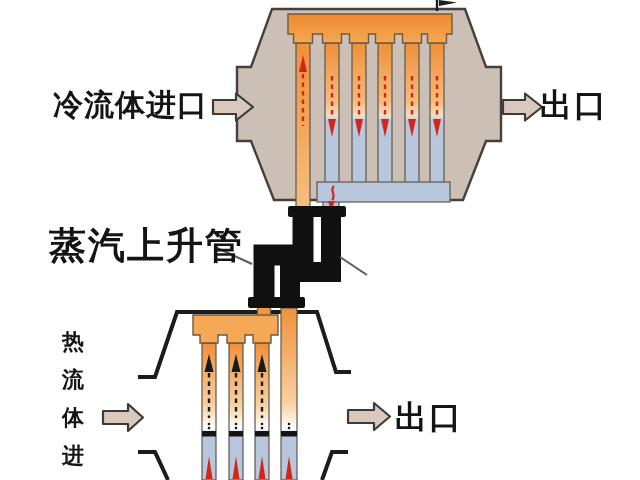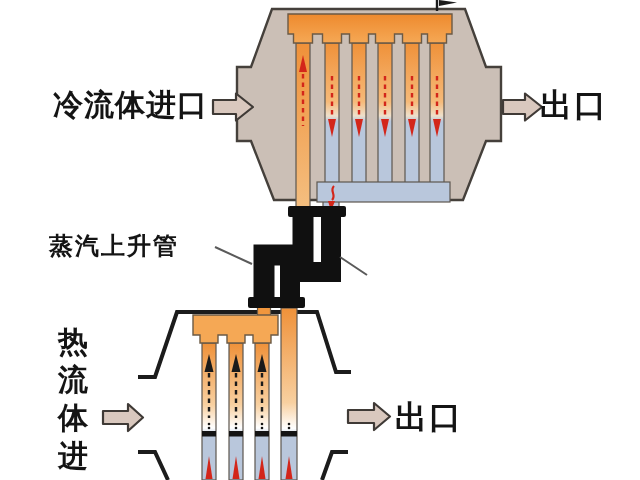--- a/index.html
+++ b/index.html
@@ -2,23 +2,23 @@
 <html><head>
 <meta charset="utf-8">
 <style>
   html,body{margin:0;padding:0;background:#fff;}
   .stage{position:relative;width:640px;height:480px;background:#ffffff;overflow:hidden;
          font-family:"Liberation Sans","DejaVu Sans",sans-serif;}
   .stage svg{position:absolute;left:0;top:0;}
   .lbl{position:absolute;color:#141414;font-weight:600;white-space:nowrap;}
   .lbl-cold{left:53px;top:89px;font-size:30px;line-height:32px;letter-spacing:1px;}
   .lbl-outlet-top{left:540px;top:89px;font-size:32px;line-height:33px;letter-spacing:2px;}
-  .lbl-steam{left:49px;top:229px;font-size:24px;line-height:33px;letter-spacing:2px;}
+  .lbl-steam{left:49px;top:229px;font-size:37px;line-height:33px;letter-spacing:2px;}
   .lbl-down{left:367px;top:258px;font-size:31px;line-height:33px;letter-spacing:2px;}
-  .lbl-hot{left:55px;top:323px;font-size:30px;line-height:38px;width:36px;
+  .lbl-hot{left:55px;top:323px;font-size:22px;line-height:38px;width:36px;
            white-space:normal;word-break:break-all;text-align:center;}
   .lbl-outlet-bot{left:395px;top:401px;font-size:32px;line-height:33px;letter-spacing:2px;}
 </style>
 </head>
 <body>
 
 <div class="stage">
 
 <svg width="640" height="480" viewBox="0 0 640 480">
   <defs>

